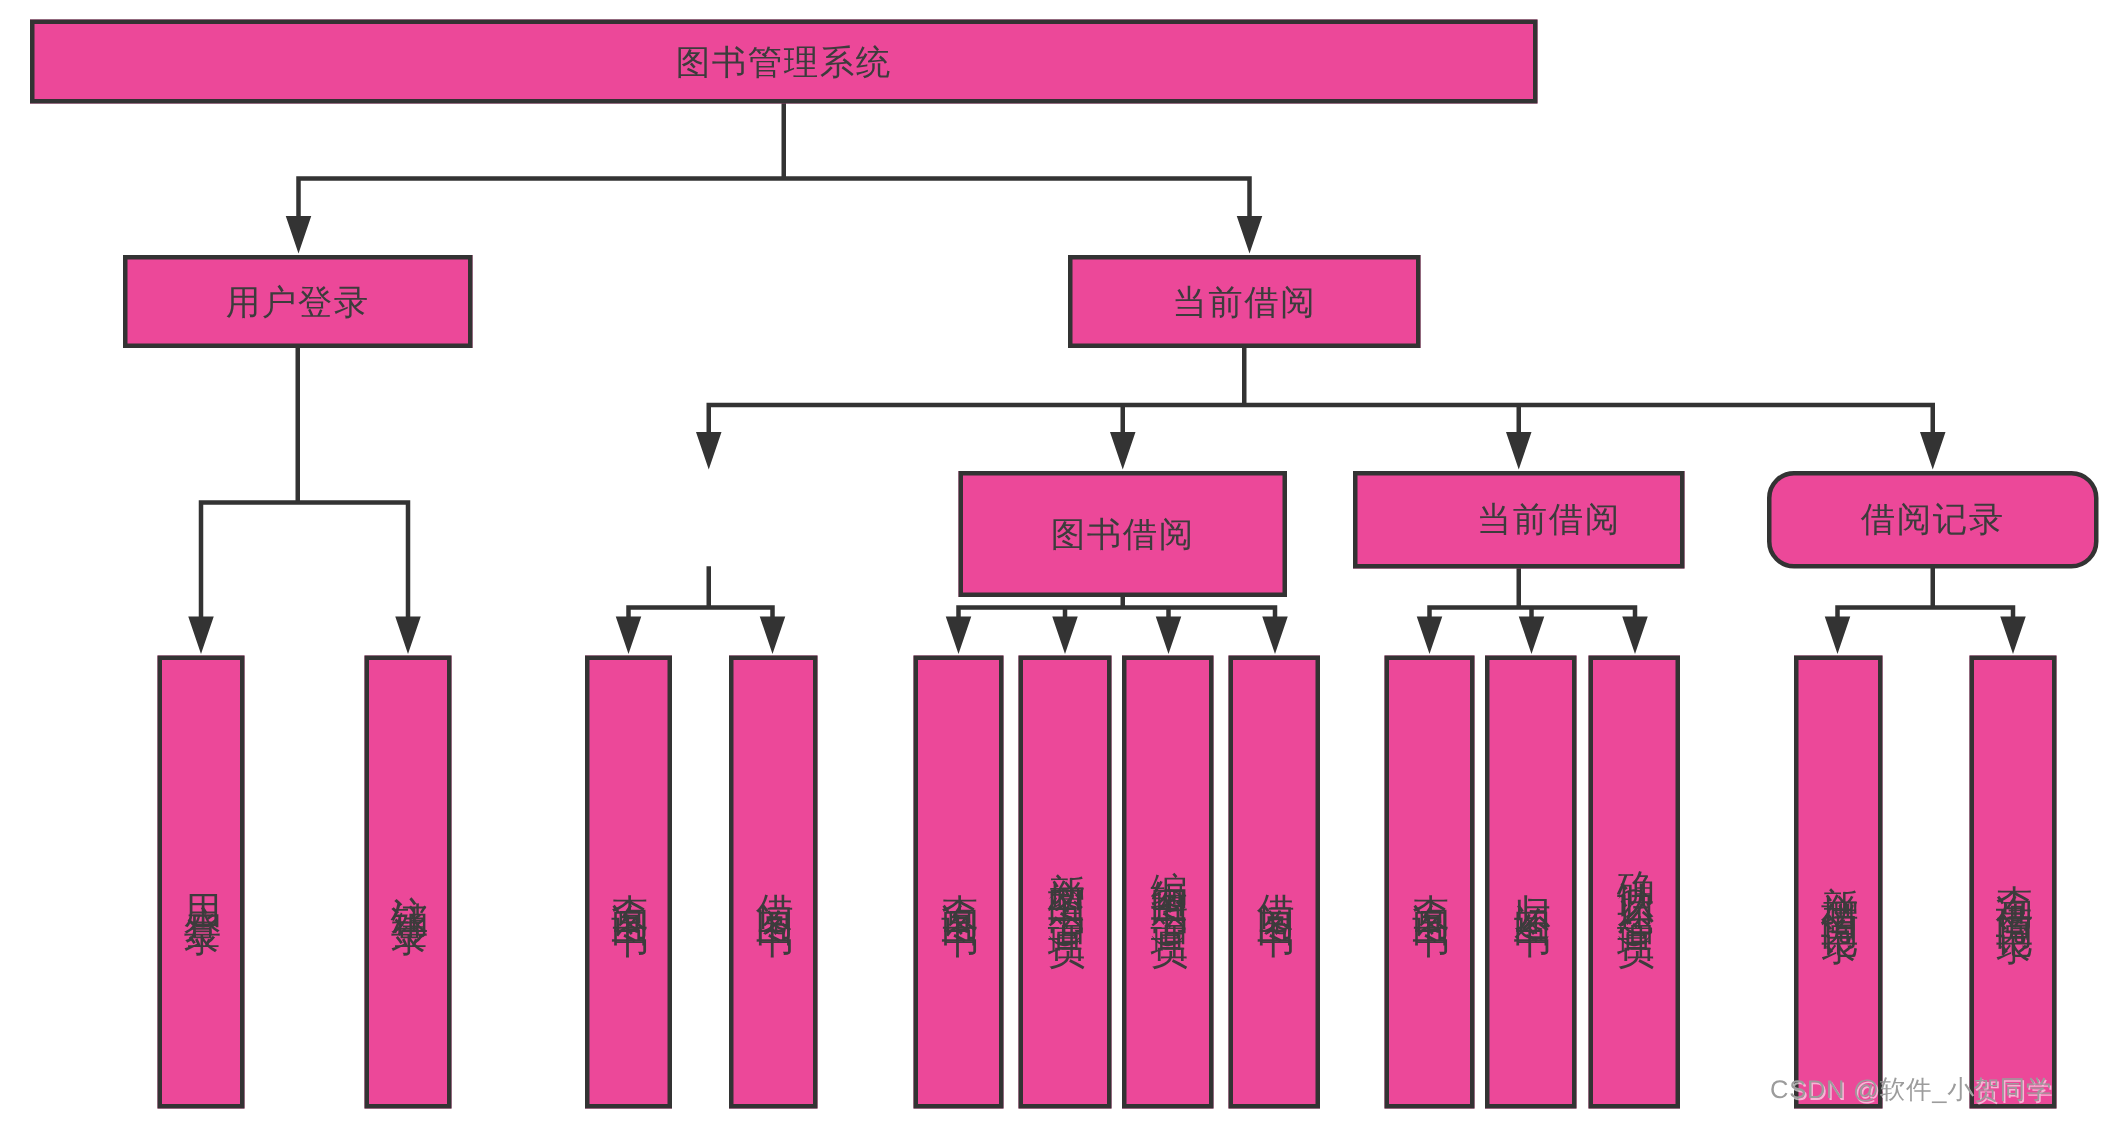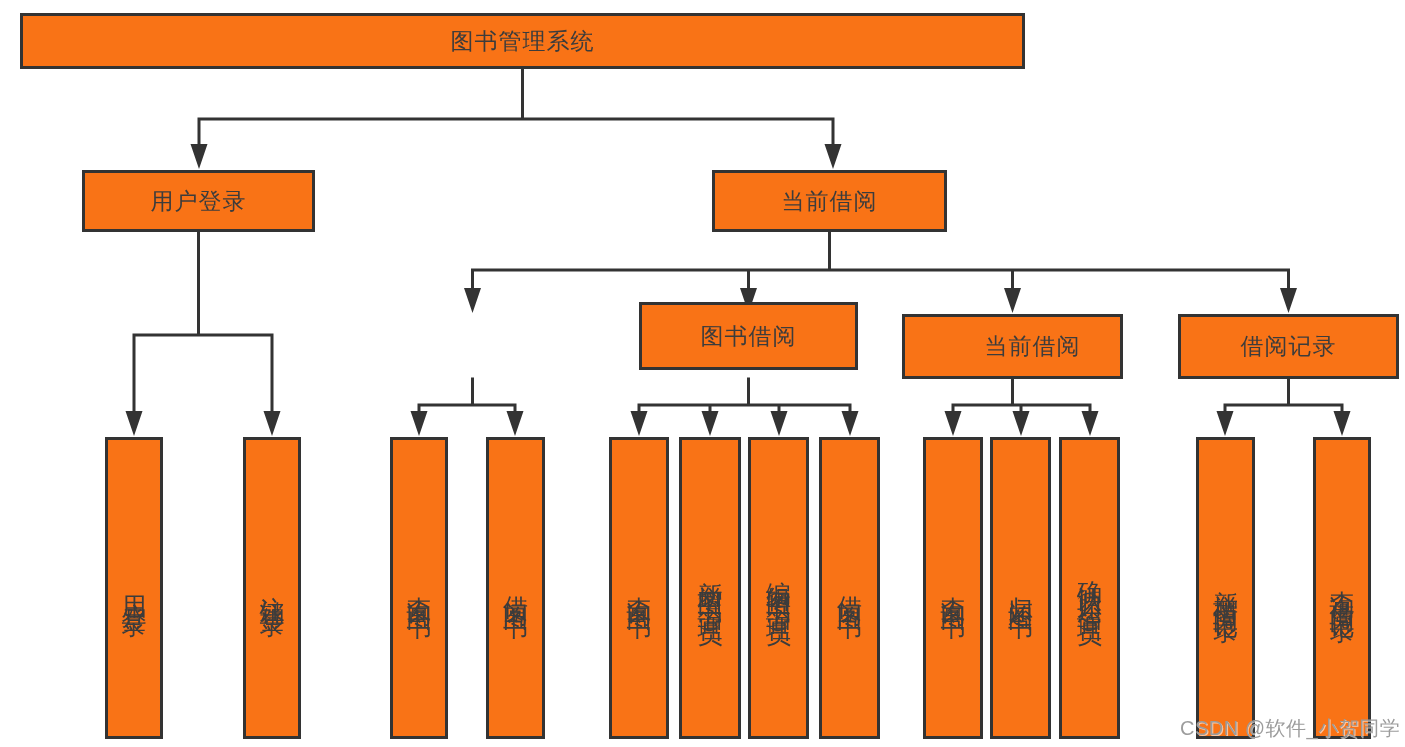--- a/index.html
+++ b/index.html
@@ -1,50 +1,50 @@
 <!DOCTYPE html>
 <html><head>
 <meta charset="utf-8">
 <style>
   html,body{margin:0;padding:0;background:#ffffff;}
   body{width:1405px;height:747px;position:relative;overflow:hidden;
        font-family:"Liberation Sans","DejaVu Sans",sans-serif;}
   #stage{position:absolute;left:0;top:0;width:1405px;height:747px;}
   #wires{position:absolute;left:0;top:0;z-index:0;}
-  .box{position:absolute;box-sizing:border-box;background:#f97316;border:3px solid #333333;
+  .box{position:absolute;box-sizing:border-box;background:#ec4899;border:3px solid #333333;
        color:#3c3c3c;display:flex;align-items:center;justify-content:center;z-index:1;}
   .hbox{font-size:23px;letter-spacing:1px;white-space:nowrap;}
   .vbox span{writing-mode:vertical-lr;text-orientation:mixed;font-size:25px;
        letter-spacing:6px;line-height:1;white-space:nowrap;}
   
   #n-root{left:20px;top:13px;width:1005px;height:56px;}
   
   #n-login{left:82px;top:170px;width:233px;height:62px;}
   #n-mgmt{left:712px;top:170px;width:235px;height:62px;}
   
   #n-m0{left:363px;top:314px;width:219px;height:65px;}
-  #n-m1{left:639px;top:302px;width:219px;height:68px;}
+  #n-m1{left:639px;top:314px;width:219px;height:84px;}
   #n-m2{left:902px;top:314px;width:221px;height:65px;padding-left:40px;}
-  #n-m3{left:1178px;top:314px;width:221px;height:65px;}
+  #n-m3{left:1178px;top:314px;width:221px;height:65px;border-radius:18px;}
   
   .leaf{top:437px;height:302px;}
   #l-a0{left:105px;width:58px;}
   #l-a1{left:243px;width:58px;}
   #l-b0{left:390px;width:58px;}
   #l-b1{left:486px;width:59px;}
   #l-c0{left:609px;width:60px;}
   #l-c1{left:679px;width:62px;}
   #l-c2{left:748px;width:61px;}
   #l-c3{left:819px;width:61px;}
   #l-d0{left:923px;width:60px;}
   #l-d1{left:990px;width:61px;}
   #l-d2{left:1059px;width:61px;}
   #l-e0{left:1196px;width:59px;}
   #l-e1{left:1313px;width:58px;}
-  #watermark{position:absolute;left:1180px;top:715px;z-index:5;font-size:20px;
+  #watermark{position:absolute;left:1180px;top:715px;z-index:5;font-size:17px;
        color:#9c9c9c;letter-spacing:0.5px;white-space:nowrap;
        text-shadow:1px 1px 0 rgba(255,255,255,0.6);}
 </style>
 </head>
 <body>
 
 <div id="stage">
 
   <svg id="wires" width="1405" height="747" viewBox="0 0 1405 747">
     <path fill="none" stroke="#333333" stroke-width="3" stroke-linecap="square" d="

